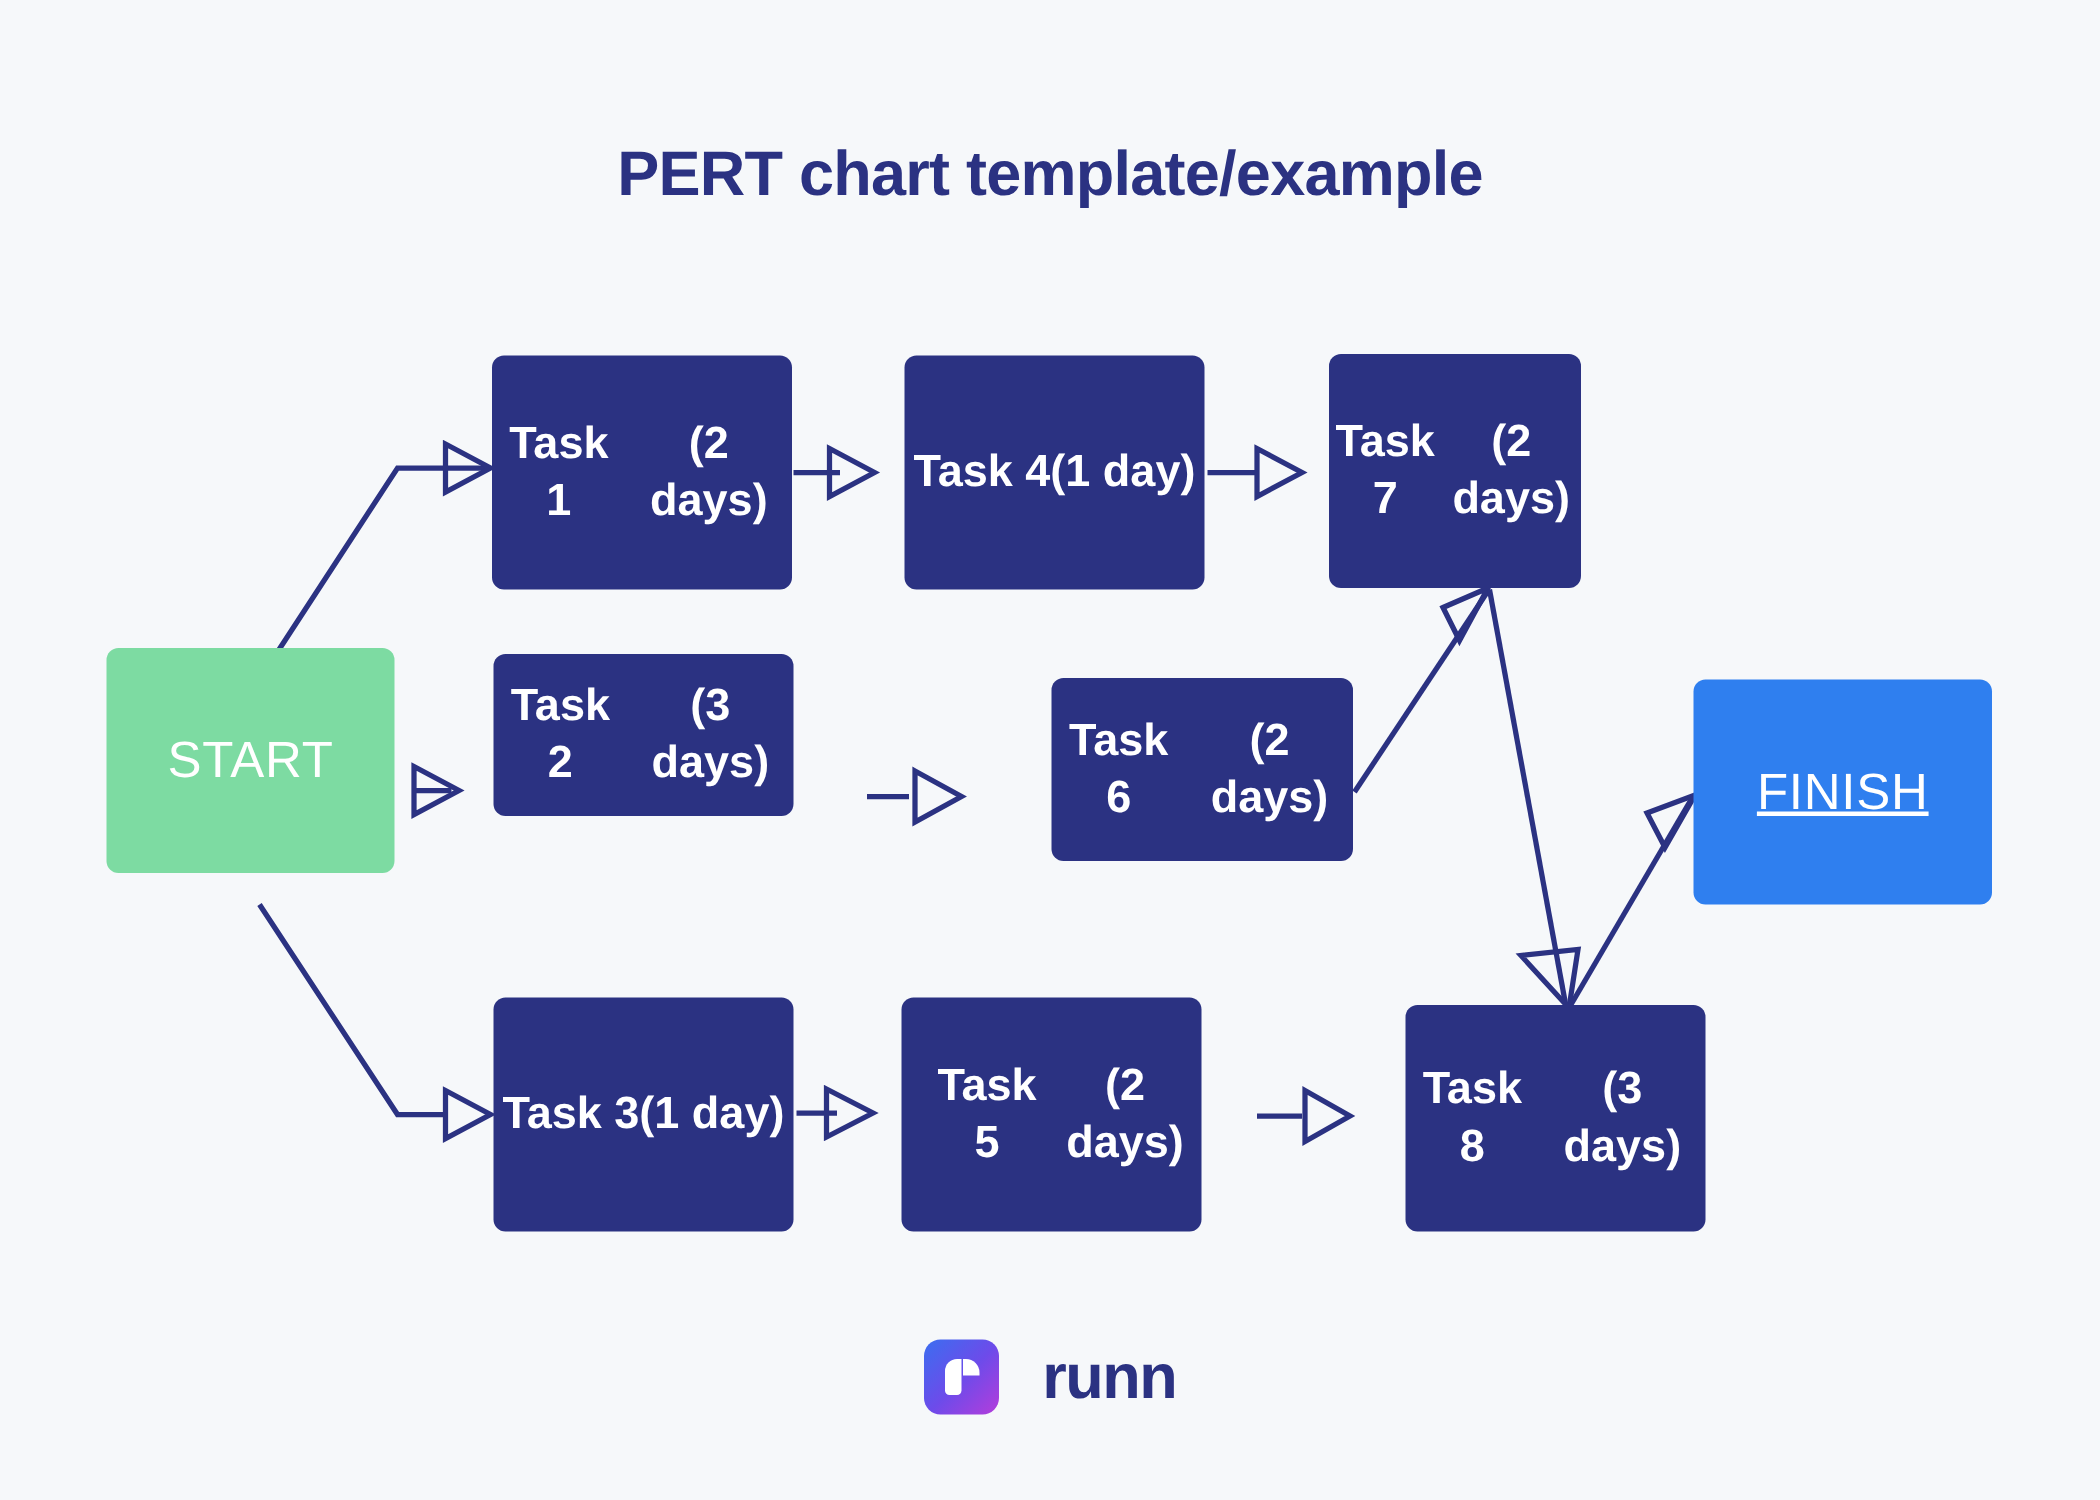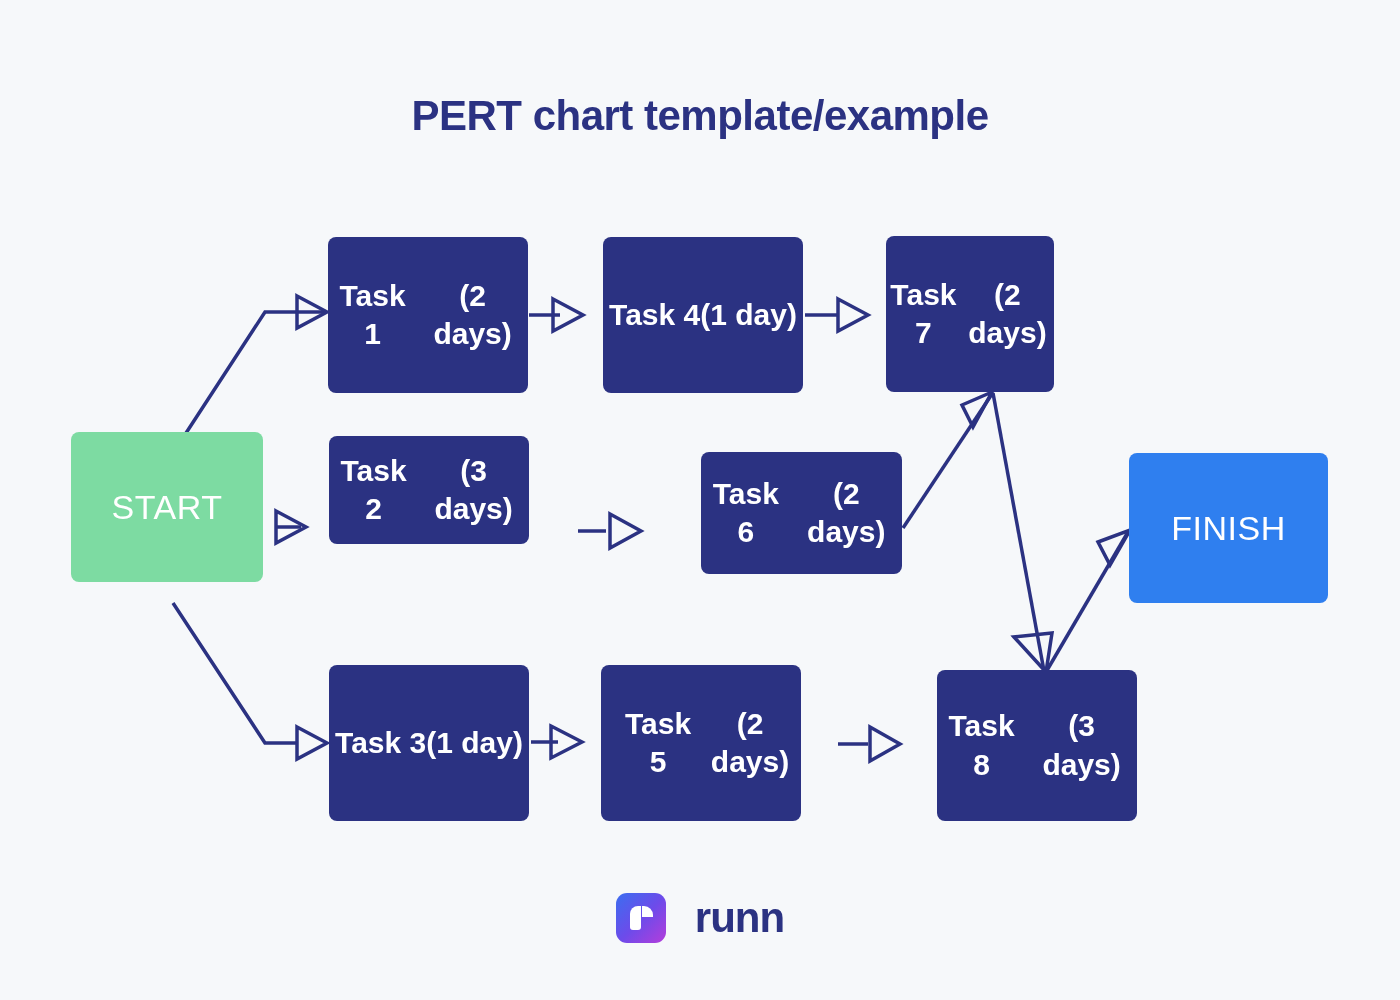--- a/index.html
+++ b/index.html
@@ -227,21 +227,21 @@
   <div class="node task" style="left:886px; top:236px; width:168px; height:156px;">
     <span class="line1">Task 7</span>
     <span class="line2">(2 days)</span>
   </div>
 
   <div class="node task" style="left:937px; top:670px; width:200px; height:151px;">
     <span class="line1">Task 8</span>
     <span class="line2">(3 days)</span>
   </div>
 
-  <div class="node terminal finish" style="left:1129px; top:453px; width:199px; height:150px;">
+  <div class="node terminal finish" style="left:1129px; top:453px; width:199px; height:150px;text-decoration:underline;">
     <span class="line1">FINISH</span>
   </div>
 
   <div id="footer-logo">
     <div id="logo-mark">
       <div class="bar"></div>
       <div class="hook"></div>
     </div>
     <div id="logo-text">runn</div>
   </div>

